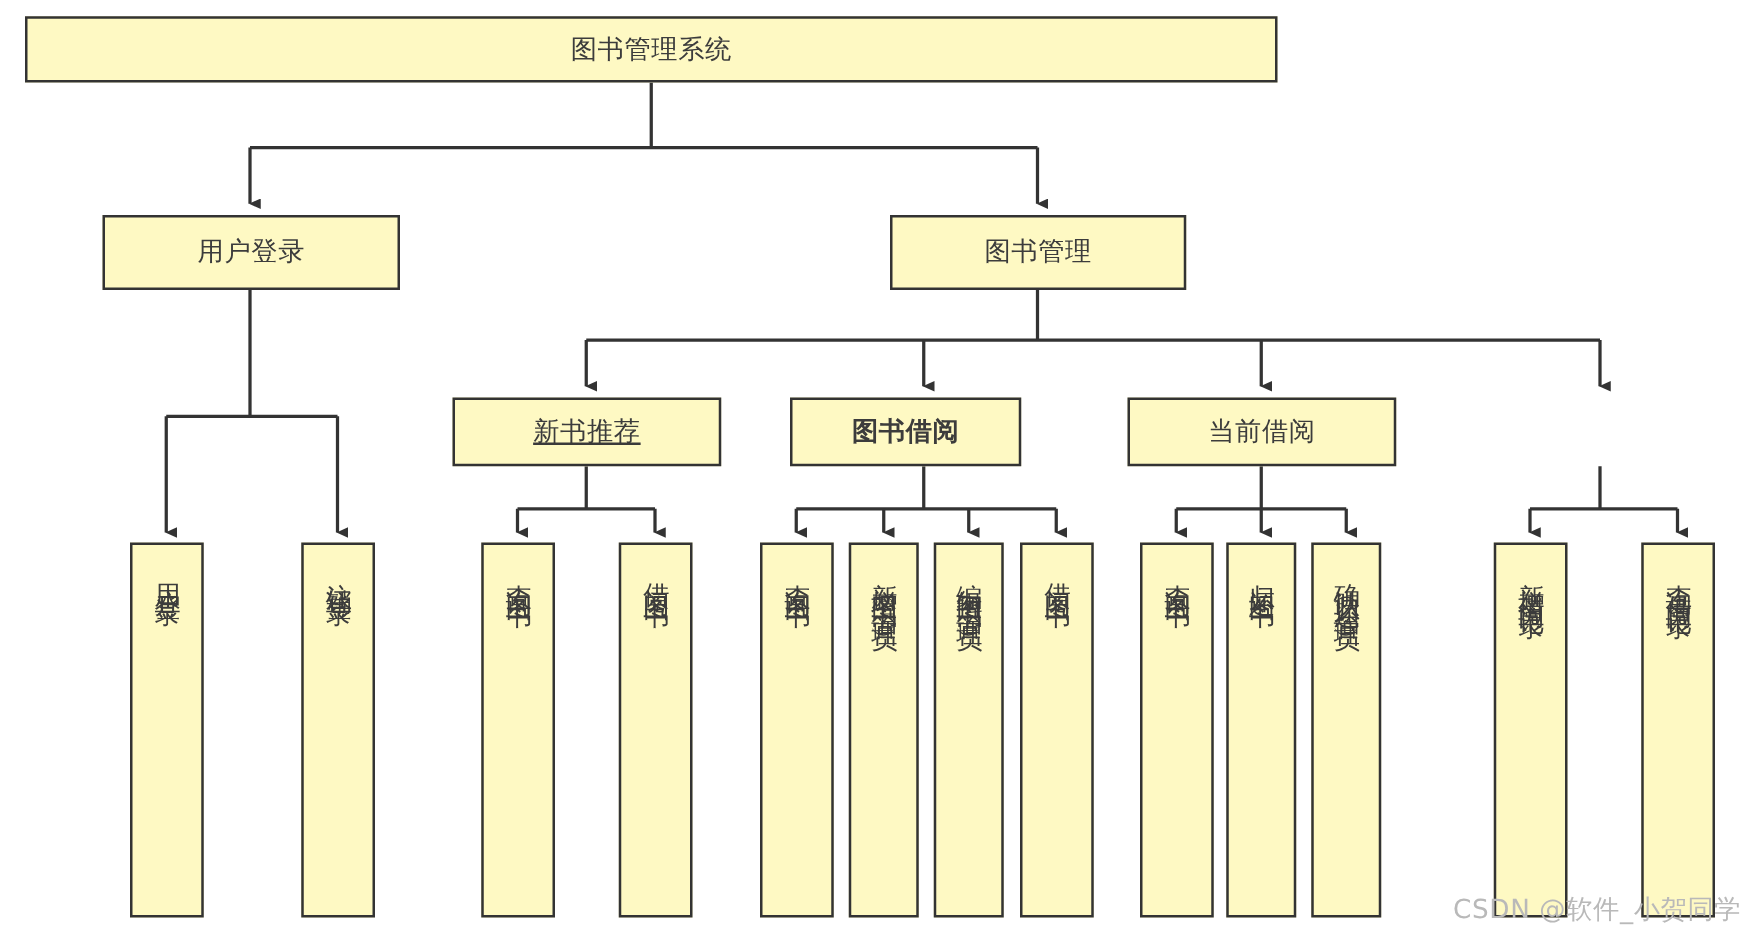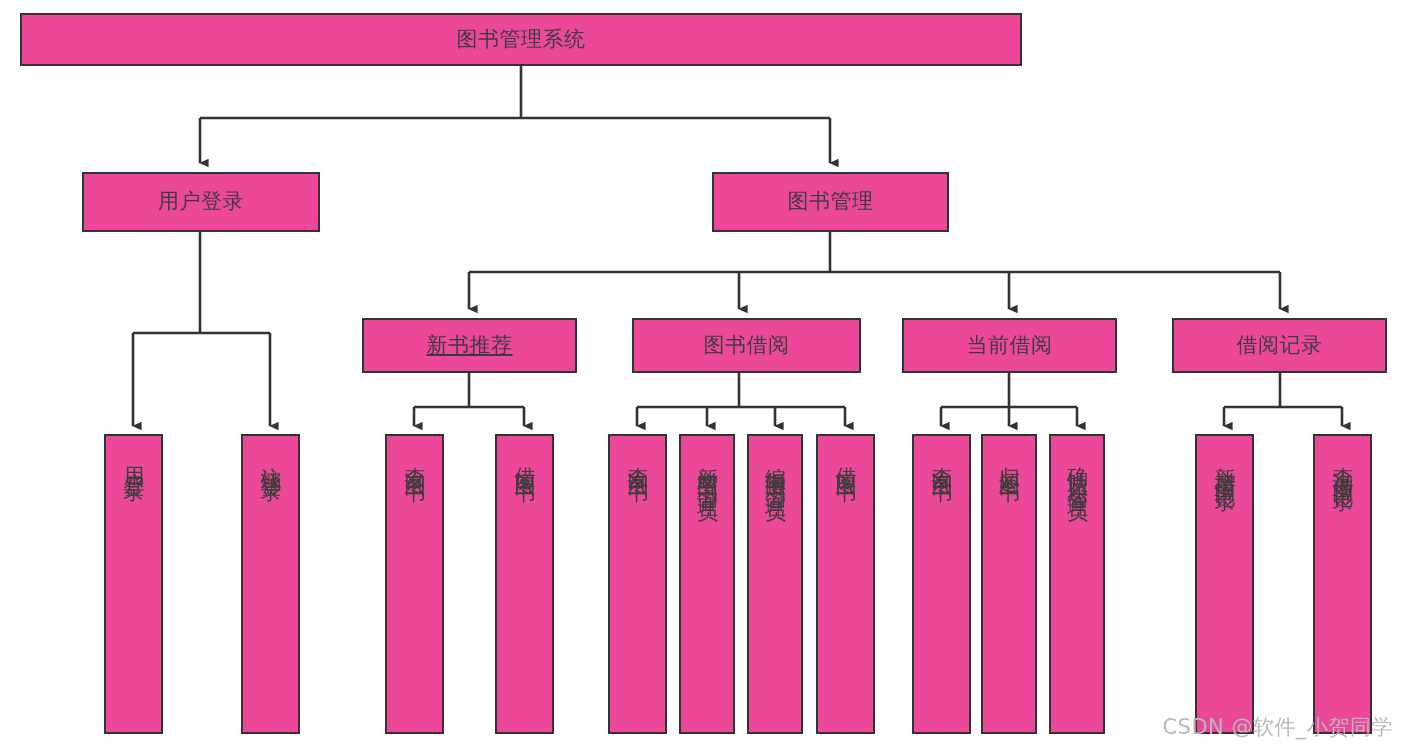--- a/index.html
+++ b/index.html
@@ -23,21 +23,21 @@
     position: absolute;
     left: 0;
     top: 0;
     width: 1405px;
     height: 747px;
     overflow: visible;
   }
   .node {
     position: absolute;
     box-sizing: border-box;
-    background: #ec4899;
+    background: #fef9c3;
     border: 2px solid #333333;
     display: flex;
     align-items: center;
     justify-content: center;
     color: #3a3a3a;
   }
   .node-h .node-label {
     font-size: 21px;
     line-height: 1.1;
     letter-spacing: 0.5px;
@@ -134,28 +134,25 @@
   <div class="node node-h" style="left:82px; top:172px; width:238px; height:60px;">
     <span class="node-label">用户登录</span>
   </div>
   <div class="node node-h" style="left:712px; top:172px; width:237px; height:60px;align-items:center;">
     <span class="node-label">图书管理</span>
   </div>
 
   <div class="node node-h" style="left:362px; top:318px; width:215px; height:55px;text-decoration:underline;">
     <span class="node-label">新书推荐</span>
   </div>
-  <div class="node node-h" style="left:632px; top:318px; width:229px; height:55px;">
+  <div class="node node-h" style="left:632px; top:318px; width:185px; height:55px;font-weight:bold;">
     <span class="node-label">图书借阅</span>
   </div>
   <div class="node node-h" style="left:902px; top:318px; width:215px; height:55px;">
     <span class="node-label">当前借阅</span>
-  </div>
-  <div class="node node-h" style="left:1172px; top:318px; width:215px; height:55px;">
-    <span class="node-label">借阅记录</span>
   </div>
 
   <div class="node node-v" style="left:104px; top:434px; width:59px; height:300px;">
     <span class="node-label">用户登录</span>
   </div>
   <div class="node node-v" style="left:241px; top:434px; width:59px; height:300px;">
     <span class="node-label">注销登录</span>
   </div>
 
   <div class="node node-v" style="left:385px; top:434px; width:59px; height:300px;">

